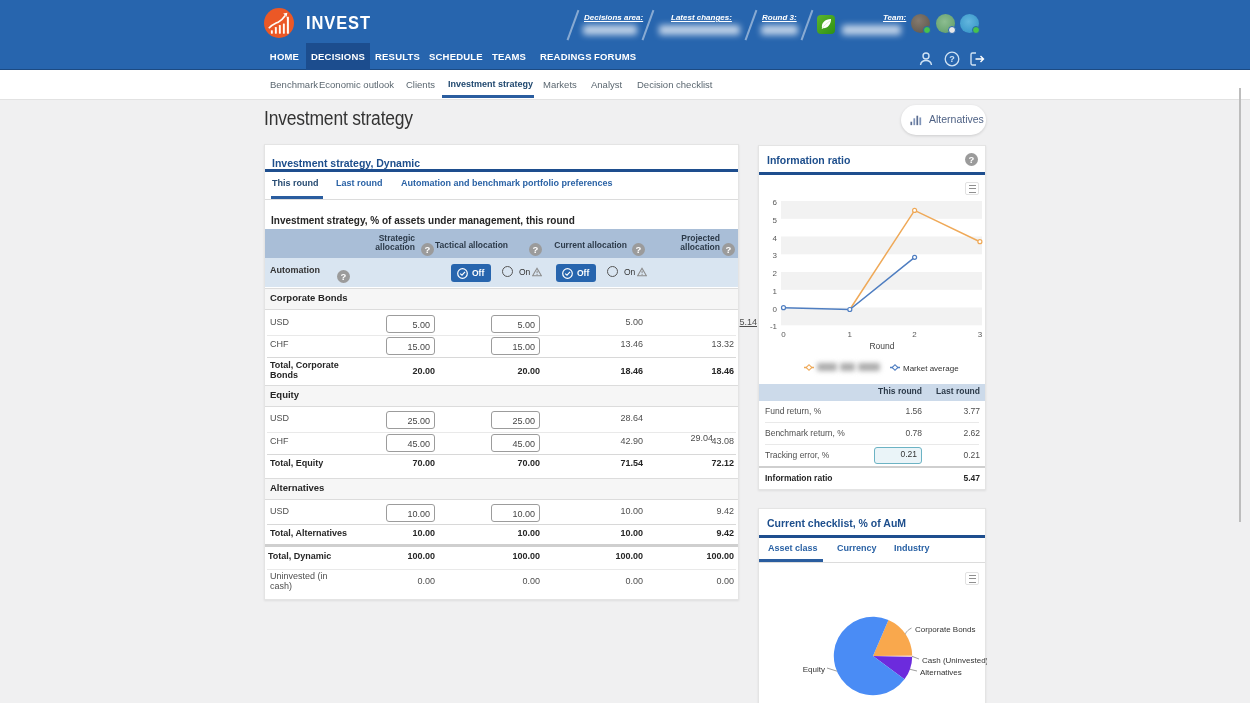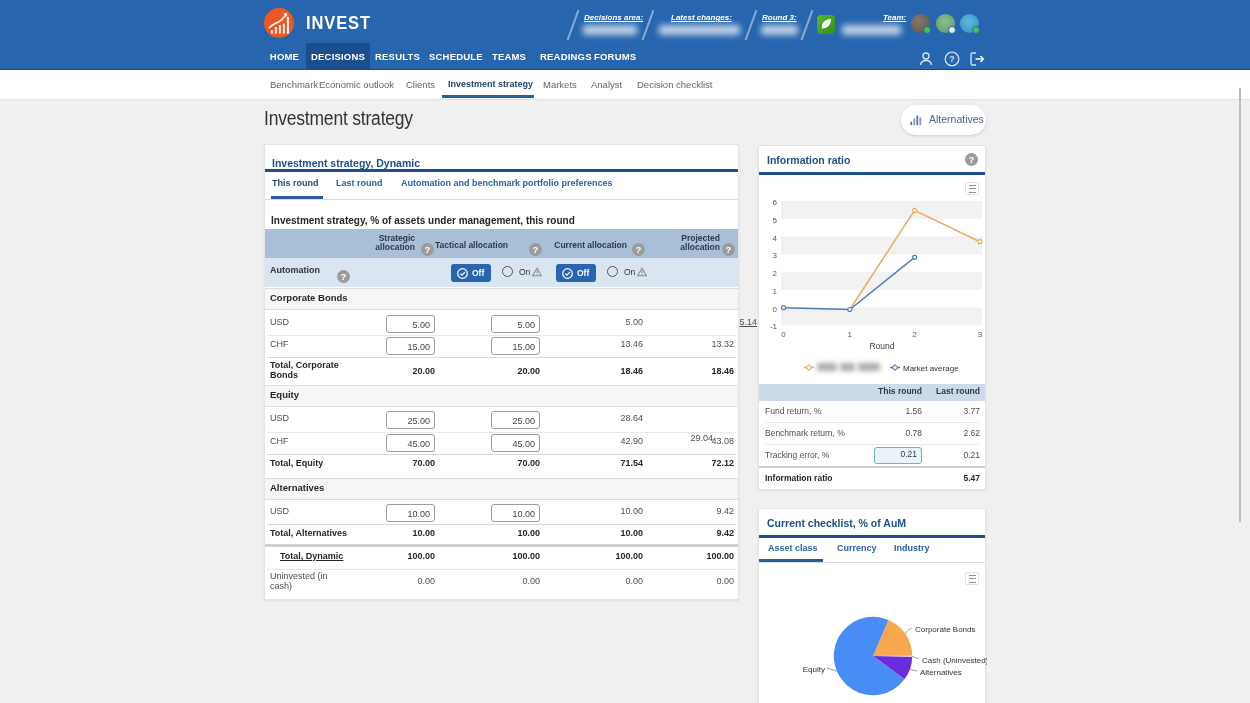--- a/index.html
+++ b/index.html
@@ -253,21 +253,21 @@
   <div class="inp" style="left:226px; top:359px; width:49px;">10.00</div>
   <div class="num" style="left:318px; top:361px; width:60px;">10.00</div>
   <div class="num" style="left:409px; top:361px; width:60px;">9.42</div>
   <div class="rowline" style="top:379px; background:#d8d8d8;"></div>
   <div class="lbl lblb" style="left:5px; top:383px;">Total, Alternatives</div>
   <div class="num numb" style="left:110px; top:383px; width:60px;">10.00</div>
   <div class="num numb" style="left:215px; top:383px; width:60px;">10.00</div>
   <div class="num numb" style="left:318px; top:383px; width:60px;">10.00</div>
   <div class="num numb" style="left:409px; top:383px; width:60px;">9.42</div>
   <div class="abs" style="left:0px; width:473px; top:399px; height:2.5px; background:#cfcfcf;"></div>
-  <div class="lbl lblb" style="left:15px; top:406px;text-decoration:underline;">Total, Dynamic</div>
+  <div class="lbl lblb" style="left:3px; top:406px;">Total, Dynamic</div>
   <div class="num numb" style="left:110px; top:406px; width:60px;">100.00</div>
   <div class="num numb" style="left:215px; top:406px; width:60px;">100.00</div>
   <div class="num numb" style="left:318px; top:406px; width:60px;">100.00</div>
   <div class="num numb" style="left:409px; top:406px; width:60px;">100.00</div>
   <div class="rowline" style="top:424px;"></div>
   <div class="lbl" style="left:5px; top:427px; line-height:9.5px;">Uninvested (in<br>cash)</div>
   <div class="num" style="left:110px; top:431px; width:60px;">0.00</div>
   <div class="num" style="left:215px; top:431px; width:60px;">0.00</div>
   <div class="num" style="left:318px; top:431px; width:60px;">0.00</div>
   <div class="num" style="left:409px; top:431px; width:60px;">0.00</div>

